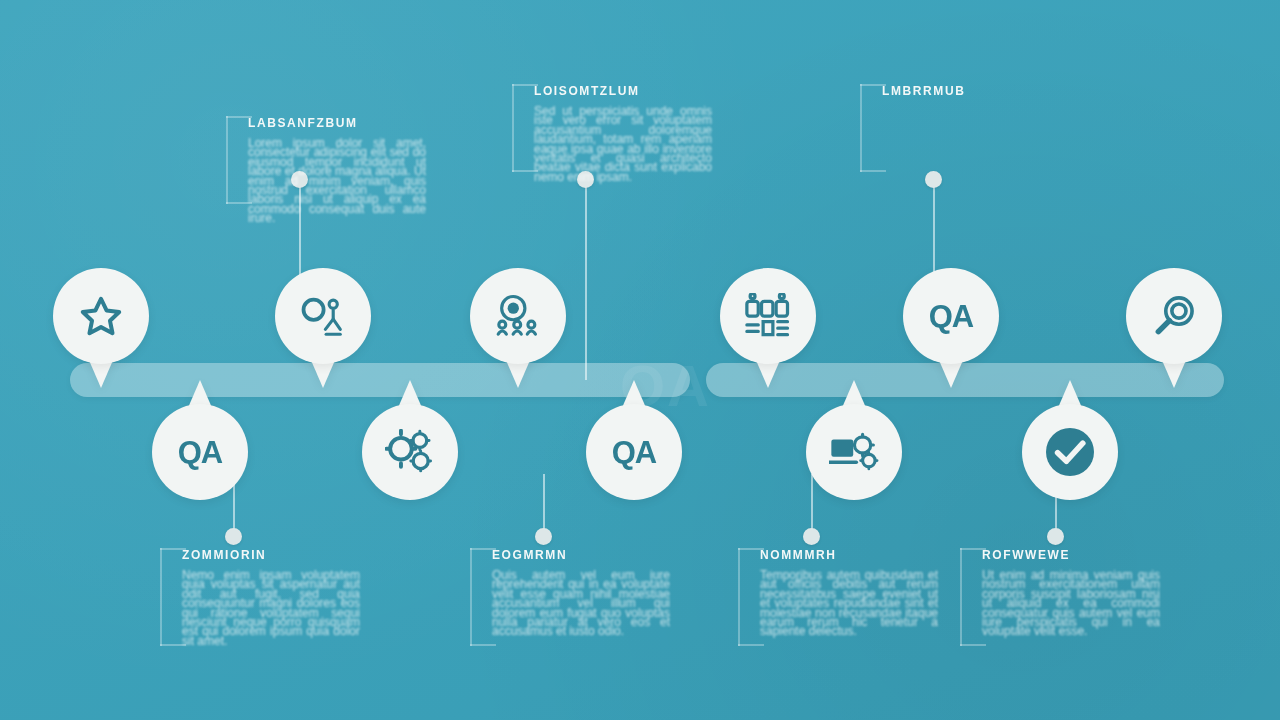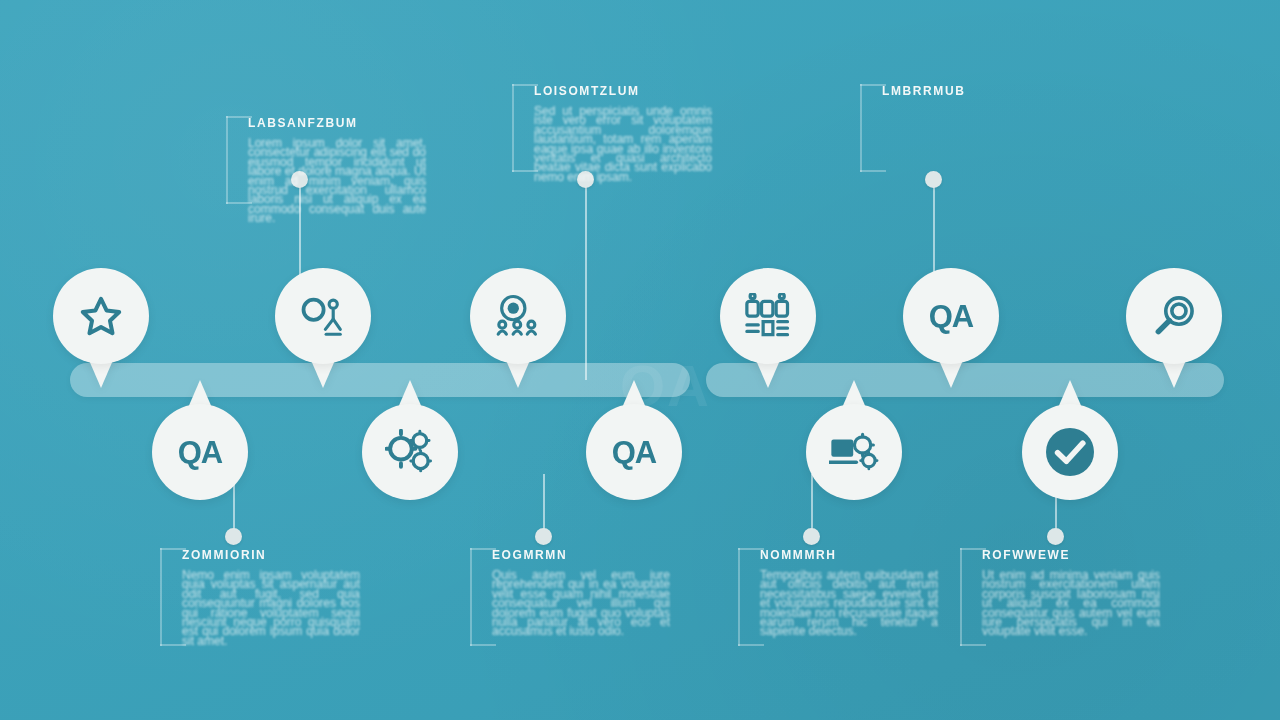--- a/index.html
+++ b/index.html
@@ -315,21 +315,21 @@
       <p>Nemo enim ipsam voluptatem quia voluptas sit aspernatur aut odit aut fugit, sed quia consequuntur magni dolores eos qui ratione voluptatem sequi nesciunt neque porro quisquam est qui dolorem ipsum quia dolor sit amet.</p>
     </div>
   </div>
 
   <div class="card" style="left:470px;top:548px;height:98px;">
     <div class="rail"></div>
     <div class="rail-top"></div>
     <div class="rail-bot"></div>
     <div class="inner">
       <h3>EOGMRMN</h3>
-      <p>Quis autem vel eum iure reprehenderit qui in ea voluptate velit esse quam nihil molestiae consequatur vel illum qui dolorem eum fugiat quo voluptas nulla pariatur at vero eos et accusamus et iusto odio.</p>
+      <p>Quis autem vel eum iure reprehenderit qui in ea voluptate velit esse quam nihil molestiae accusantium vel illum qui dolorem eum fugiat quo voluptas nulla pariatur at vero eos et accusamus et iusto odio.</p>
     </div>
   </div>
 
   <div class="card" style="left:738px;top:548px;height:98px;">
     <div class="rail"></div>
     <div class="rail-top"></div>
     <div class="rail-bot"></div>
     <div class="inner">
       <h3>NOMMMRH</h3>
       <p>Temporibus autem quibusdam et aut officiis debitis aut rerum necessitatibus saepe eveniet ut et voluptates repudiandae sint et molestiae non recusandae itaque earum rerum hic tenetur a sapiente delectus.</p>

